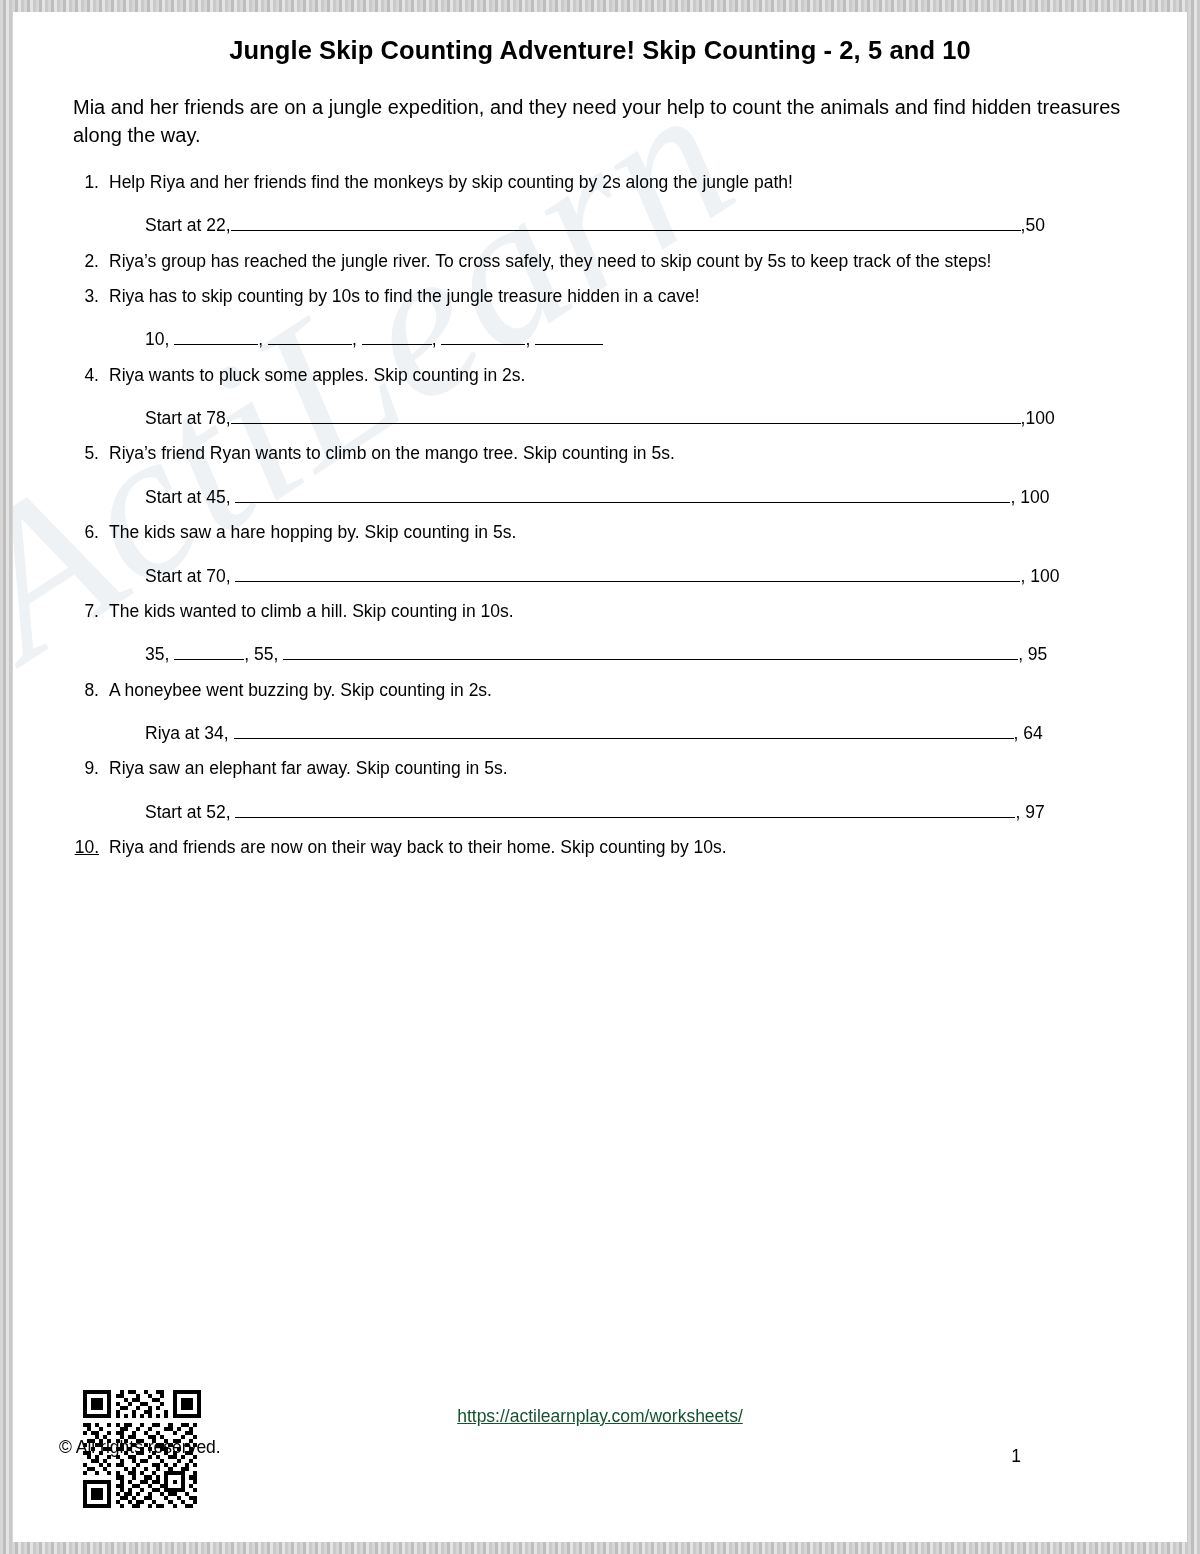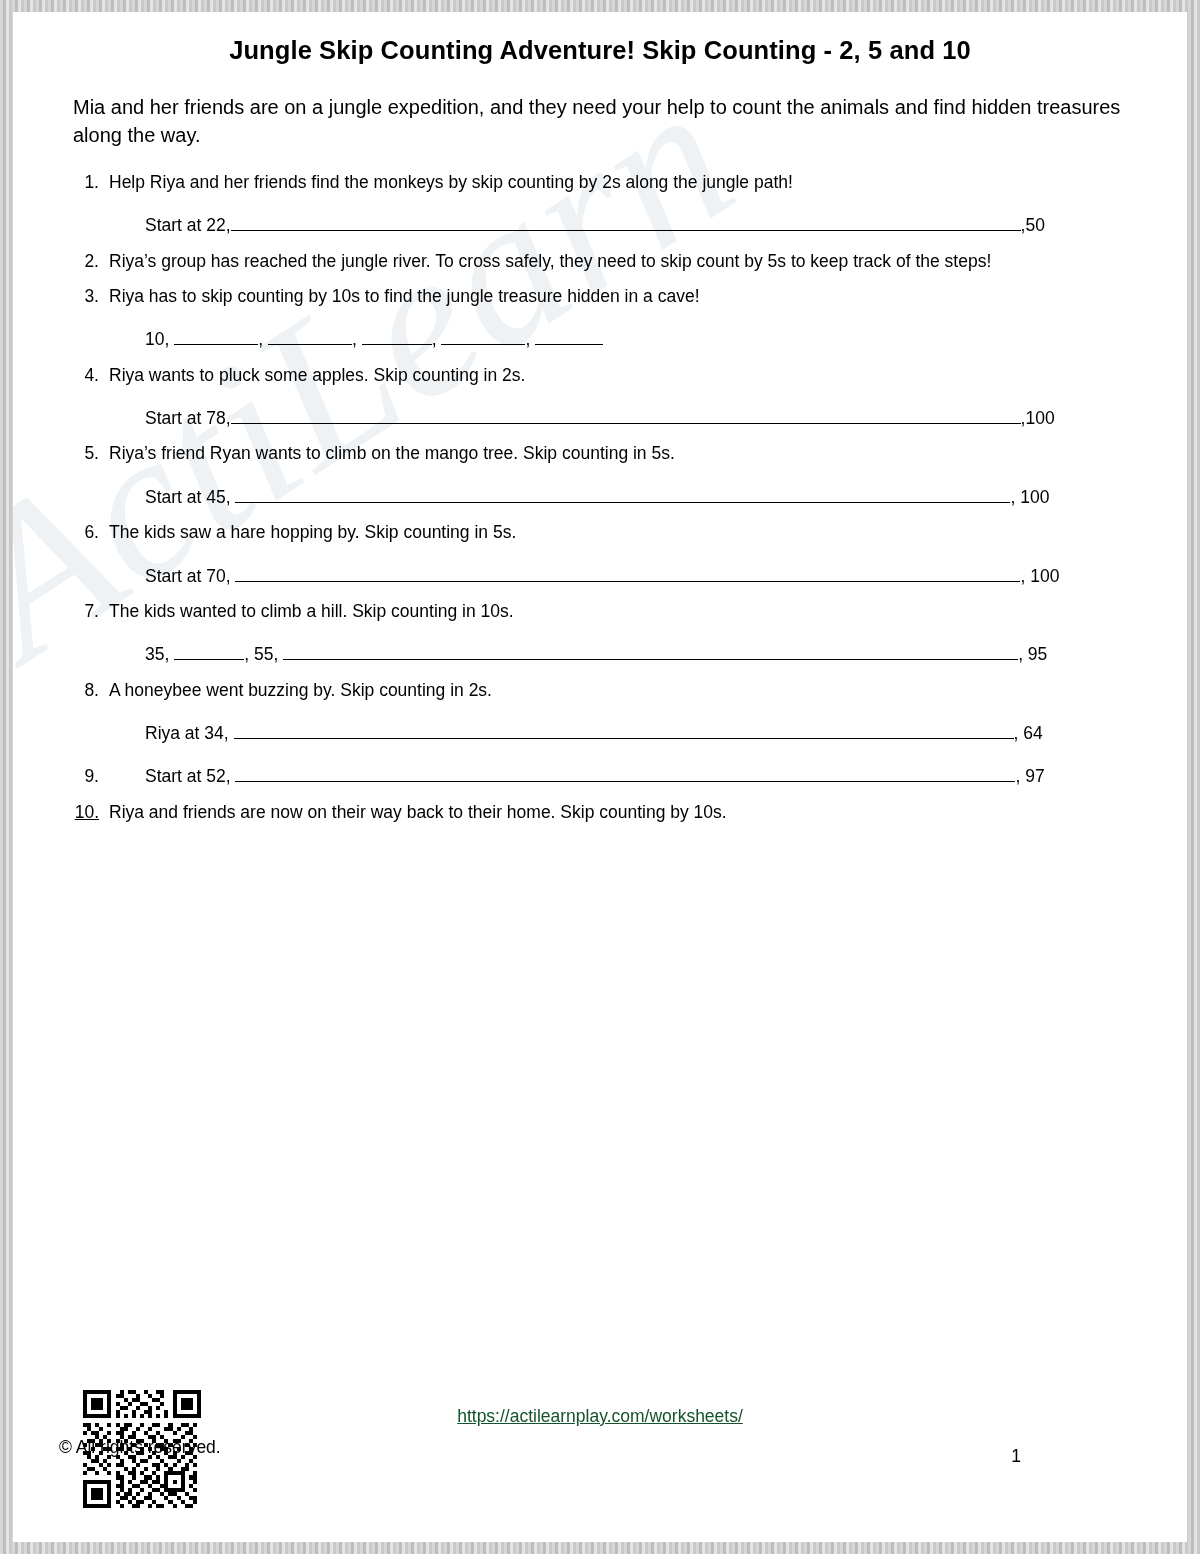--- a/index.html
+++ b/index.html
@@ -240,20 +240,21 @@
           <li>
             <span class="qnum">8.</span>
             <span class="qtext">A honeybee went buzzing by. Skip counting in 2s.</span>
             <span class="answer-line">
               <span class="start-label">Riya at 34,</span> <span class="rule r-long7"></span><span class="tail">, 64</span>
             </span>
           </li>
 
           <li>
             <span class="qnum">9.</span>
+            <span class="qtext">Riya saw an elephant far away. Skip counting in 5s.</span>
             <span class="answer-line">
               <span class="start-label">Start at 52,</span> <span class="rule r-long8"></span><span class="tail">, 97</span>
             </span>
           </li>
 
           <li>
             <span class="qnum wide">10.</span>
             <span class="qtext">Riya and friends are now on their way back to their home. Skip counting by 10s.</span>
           </li>
 

